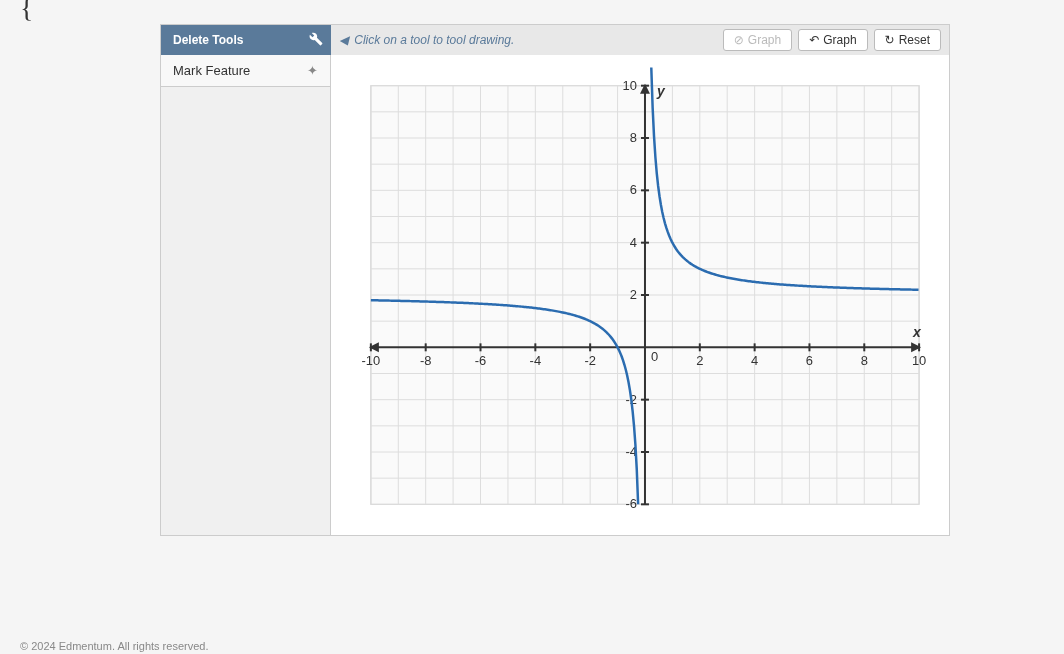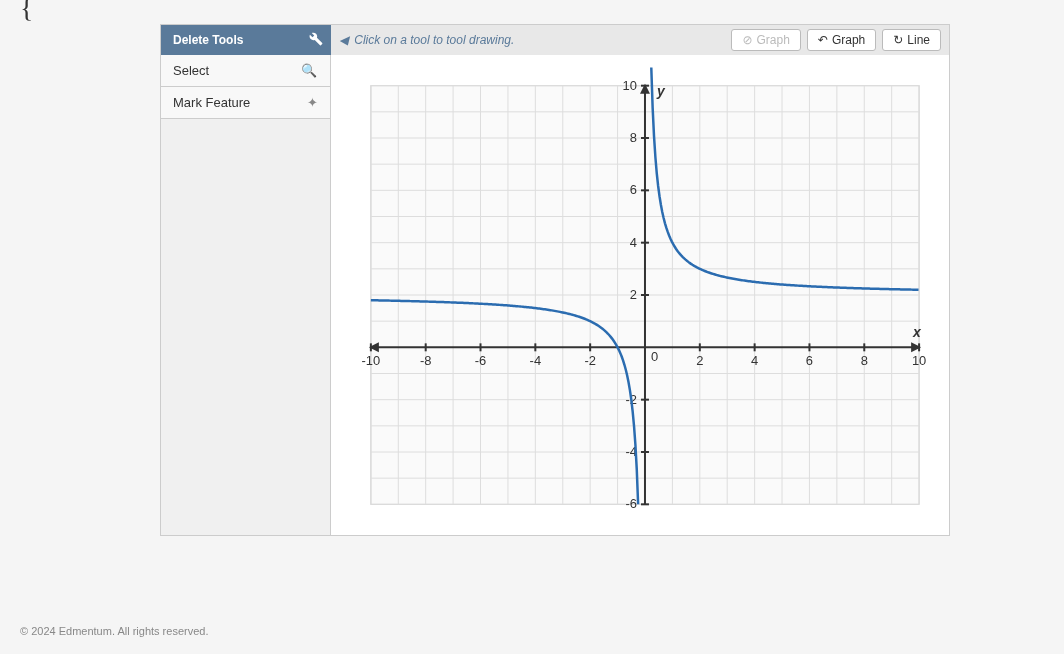--- a/index.html
+++ b/index.html
@@ -112,21 +112,21 @@
     background: #f8f8f8;
   }
   .tool-icon { color: #888; font-size: 13px; }
   .graph-area {
     flex: 1;
     position: relative;
     background: #fff;
   }
   .footer {
     position: absolute;
-    bottom: 17px;
+    bottom: 2px;
     left: 20px;
     font-size: 11px;
     color: #888;
   }
   svg.graph { width: 100%; height: 100%; }
   .grid-line { stroke: #ddd; stroke-width: 1; }
   .axis { stroke: #333; stroke-width: 2; }
   .curve { stroke: #2b6cb0; stroke-width: 2.5; fill: none; }
   .tick-label { font-size: 13px; fill: #333; font-family: Arial; }
   .axis-label { font-size: 14px; fill: #333; font-weight: bold; font-style: italic; }
@@ -160,32 +160,28 @@
           <div class="action-btn disabled">
             <span>⊘</span>
             <span>Graph</span>
           </div>
           <div class="action-btn">
             <span>↶</span>
             <span>Graph</span>
           </div>
           <div class="action-btn">
             <span>↻</span>
-            <span>Line</span>
+            <span>Reset</span>
           </div>
         </div>
       </div>
     </div>
 
     <div class="body-row">
       <div class="tool-list">
-        <div class="tool-item">
-          <span>Select</span>
-          <span class="tool-icon">🔍</span>
-        </div>
         <div class="tool-item">
           <span>Mark Feature</span>
           <span class="tool-icon">✦</span>
         </div>
       </div>
 
       <div class="graph-area">
         <svg class="graph" viewBox="0 0 620 480">
             <rect x="40" y="30" width="550" height="420" fill="#fafafa" stroke="#ccc"></rect>
             <line x1="40" y1="30" x2="40" y2="450" class="grid-line"></line>

